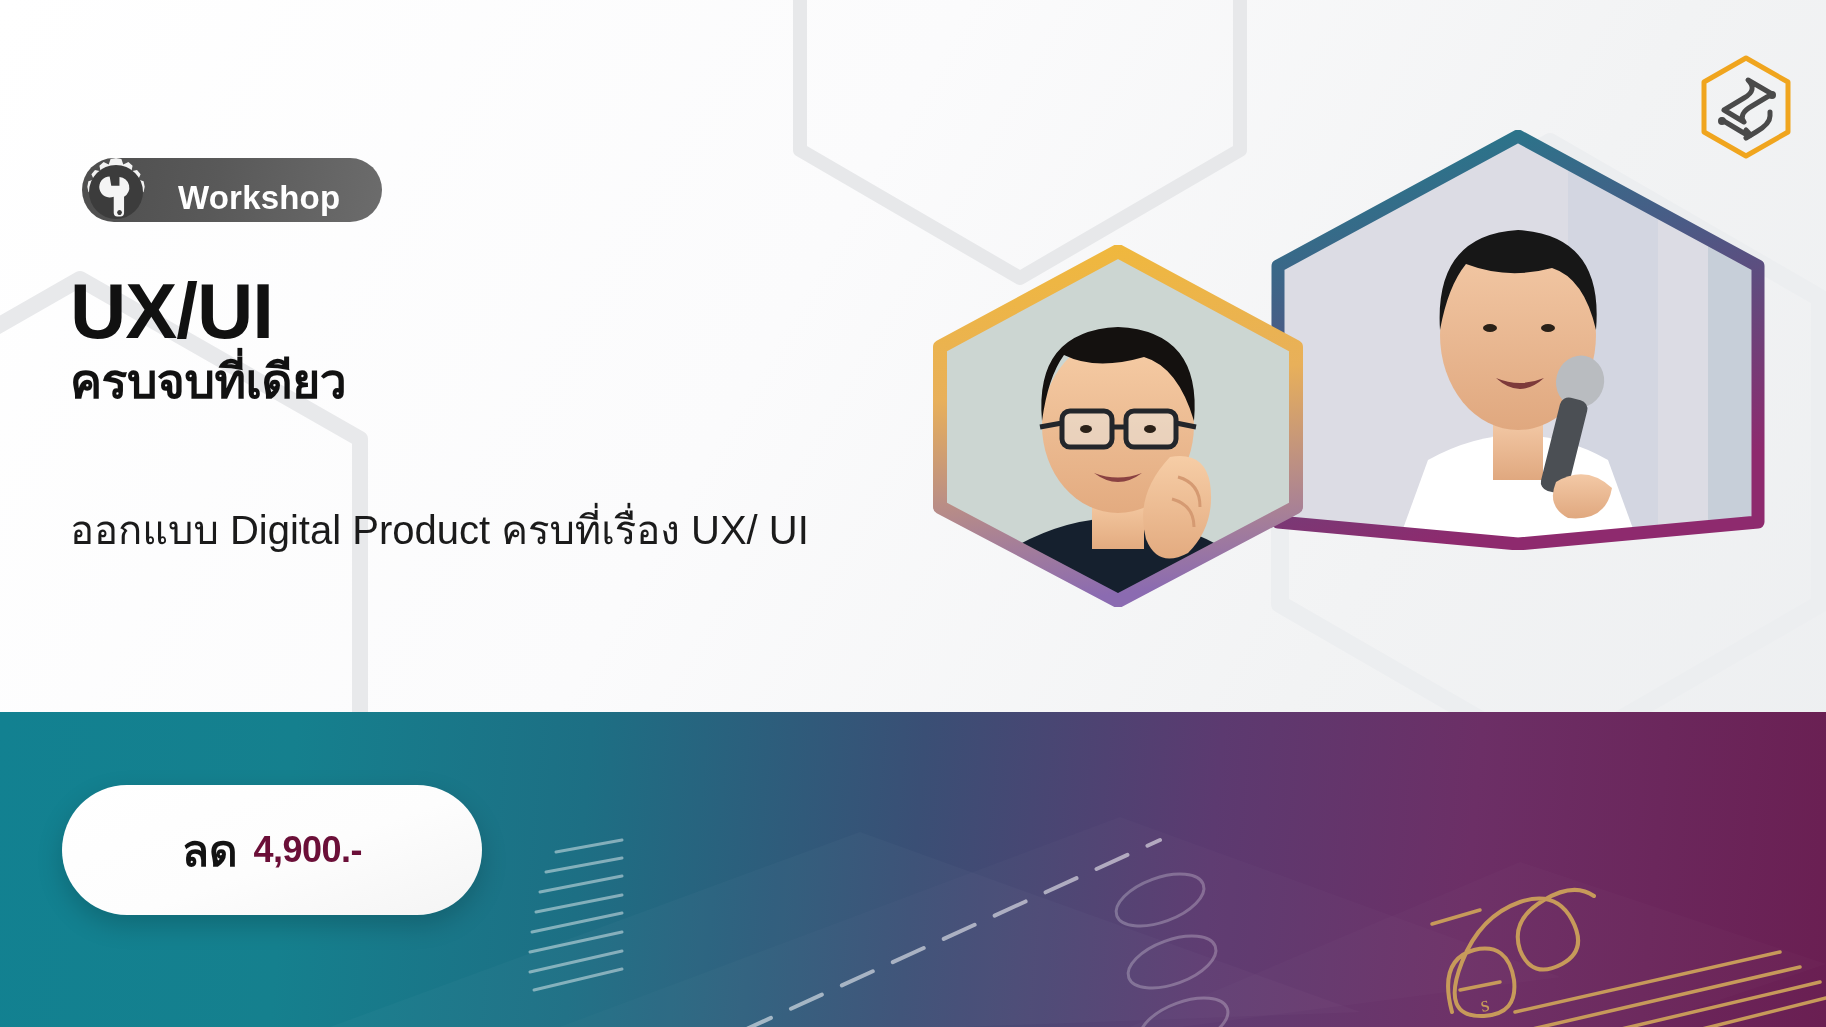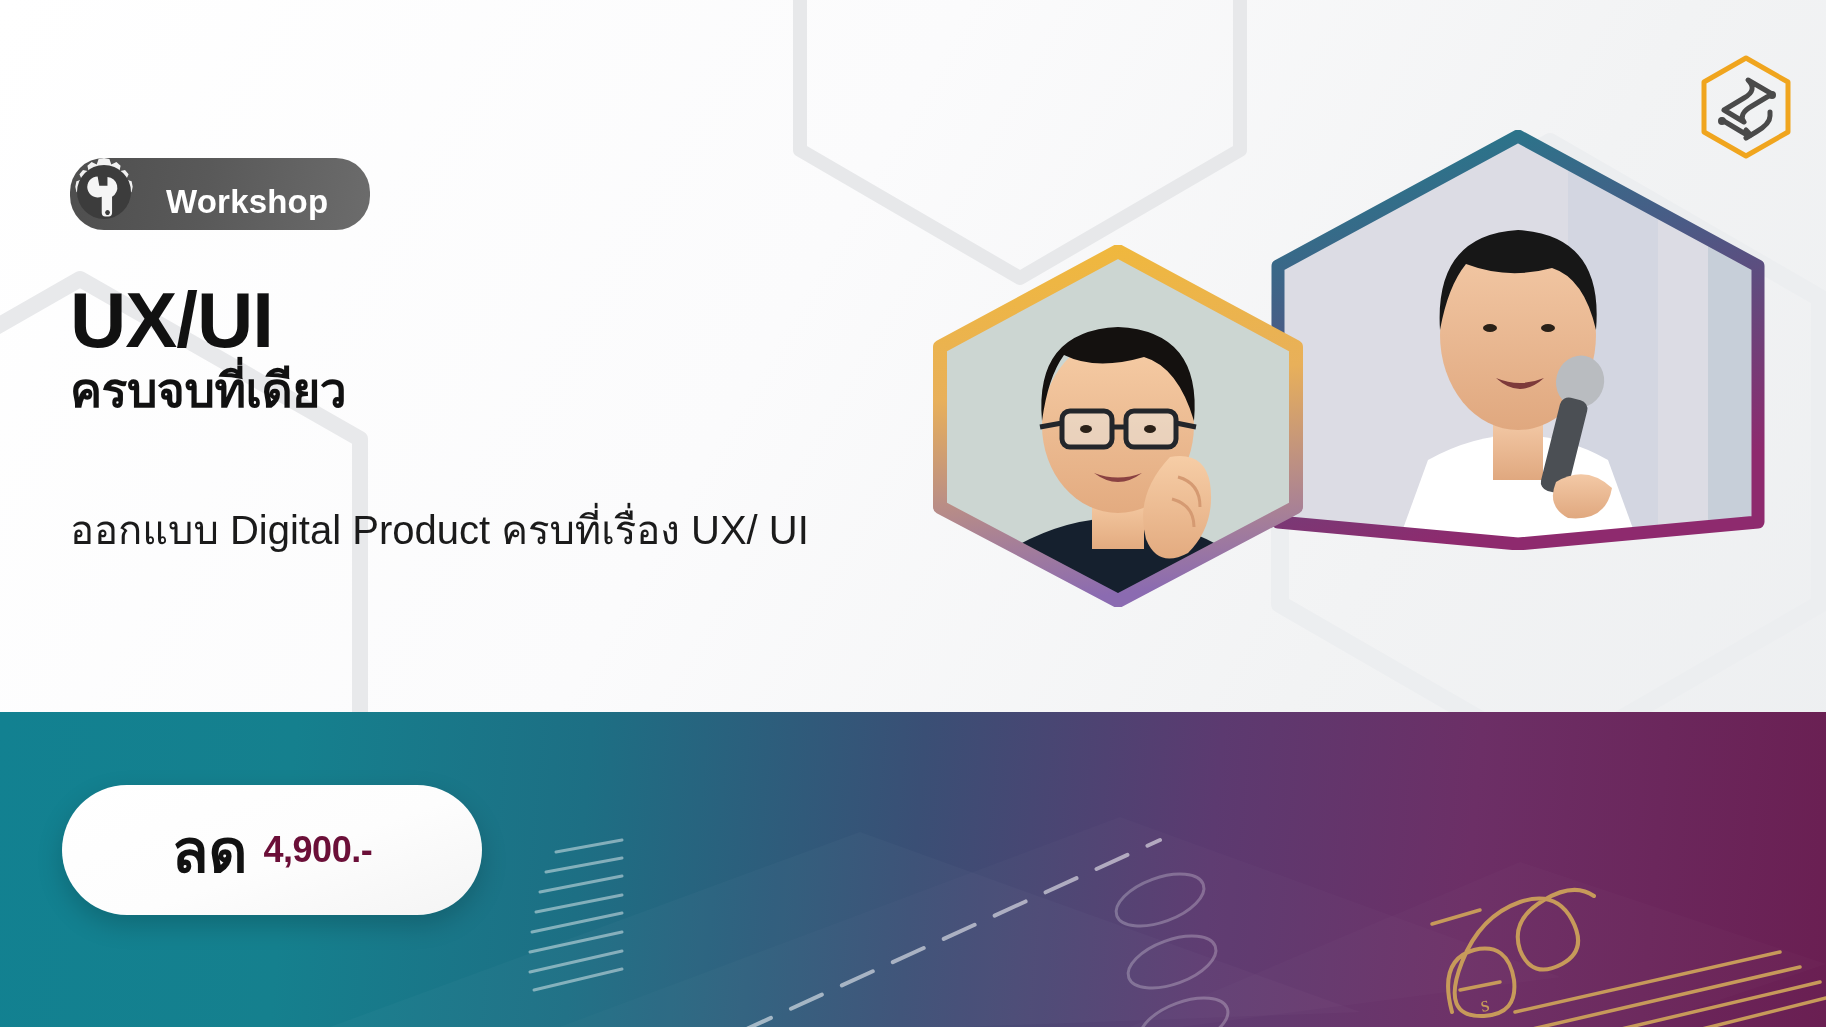--- a/index.html
+++ b/index.html
@@ -14,22 +14,22 @@
     overflow:hidden;
     background:linear-gradient(120deg,#ffffff 0%,#fbfbfc 40%,#f2f3f4 70%,#eceef0 100%);
   }
 
   
   .wm{ position:absolute; pointer-events:none; }
   .wm svg{ display:block; }
 
   
   #workshop-badge{
-    position:absolute; left:70px; top:158px;
-    height:72px; min-width:300px;
+    position:absolute; left:82px; top:158px;
+    height:64px; min-width:300px;
     display:flex; align-items:center;
     padding:16px 36px 0 0;
     border-radius:34px;
     background:linear-gradient(100deg,#4e4e4e 0%,#595959 45%,#6c6c6c 100%);
   }
   #workshop-badge .gear-wrap{
     position:absolute; left:-4px; top:-4px;
     width:76px; height:76px;
     display:flex; align-items:center; justify-content:center;
   }
@@ -37,21 +37,21 @@
     margin-left:96px;
     color:#ffffff;
     font-size:33px;
     font-weight:bold;
     letter-spacing:.2px;
     white-space:nowrap;
   }
 
   
   #headline{
-    position:absolute; left:70px; top:281px;
+    position:absolute; left:70px; top:272px;
     color:#111111;
     font-weight:bold;
     line-height:1.02;
   }
   #headline .l1{ display:block; font-size:78px; letter-spacing:-1px; }
   #headline .l2{ display:block; font-size:48px; margin-top:6px; letter-spacing:-.5px; }
   #subheadline{
     position:absolute; left:70px; top:498px;
     font-size:40px; color:#1b1b1b; font-weight:normal;
     white-space:nowrap;
@@ -74,21 +74,21 @@
   
   #price-pill{
     position:absolute; left:62px; top:785px;
     width:420px; height:130px;
     border-radius:65px;
     background:linear-gradient(160deg,#ffffff 0%,#fdfdfd 55%,#f4f4f4 100%);
     box-shadow:0 10px 26px rgba(0,0,0,.18);
     display:flex; align-items:center; justify-content:center;
     gap:16px;
   }
-  #price-pill .lead{ font-size:60px; font-weight:bold; color:#121212; }
+  #price-pill .lead{ font-size:44px; font-weight:bold; color:#121212; }
   #price-pill .amount{ font-size:36px; font-weight:bold; color:#6b0f38; letter-spacing:-.5px; }
 
   
   #brand-logo{ position:absolute; right:28px; top:52px; width:104px; height:110px; }
   #brand-logo svg{ display:block; }
 </style>
 </head>
 <body>
 
 <div id="banner">

